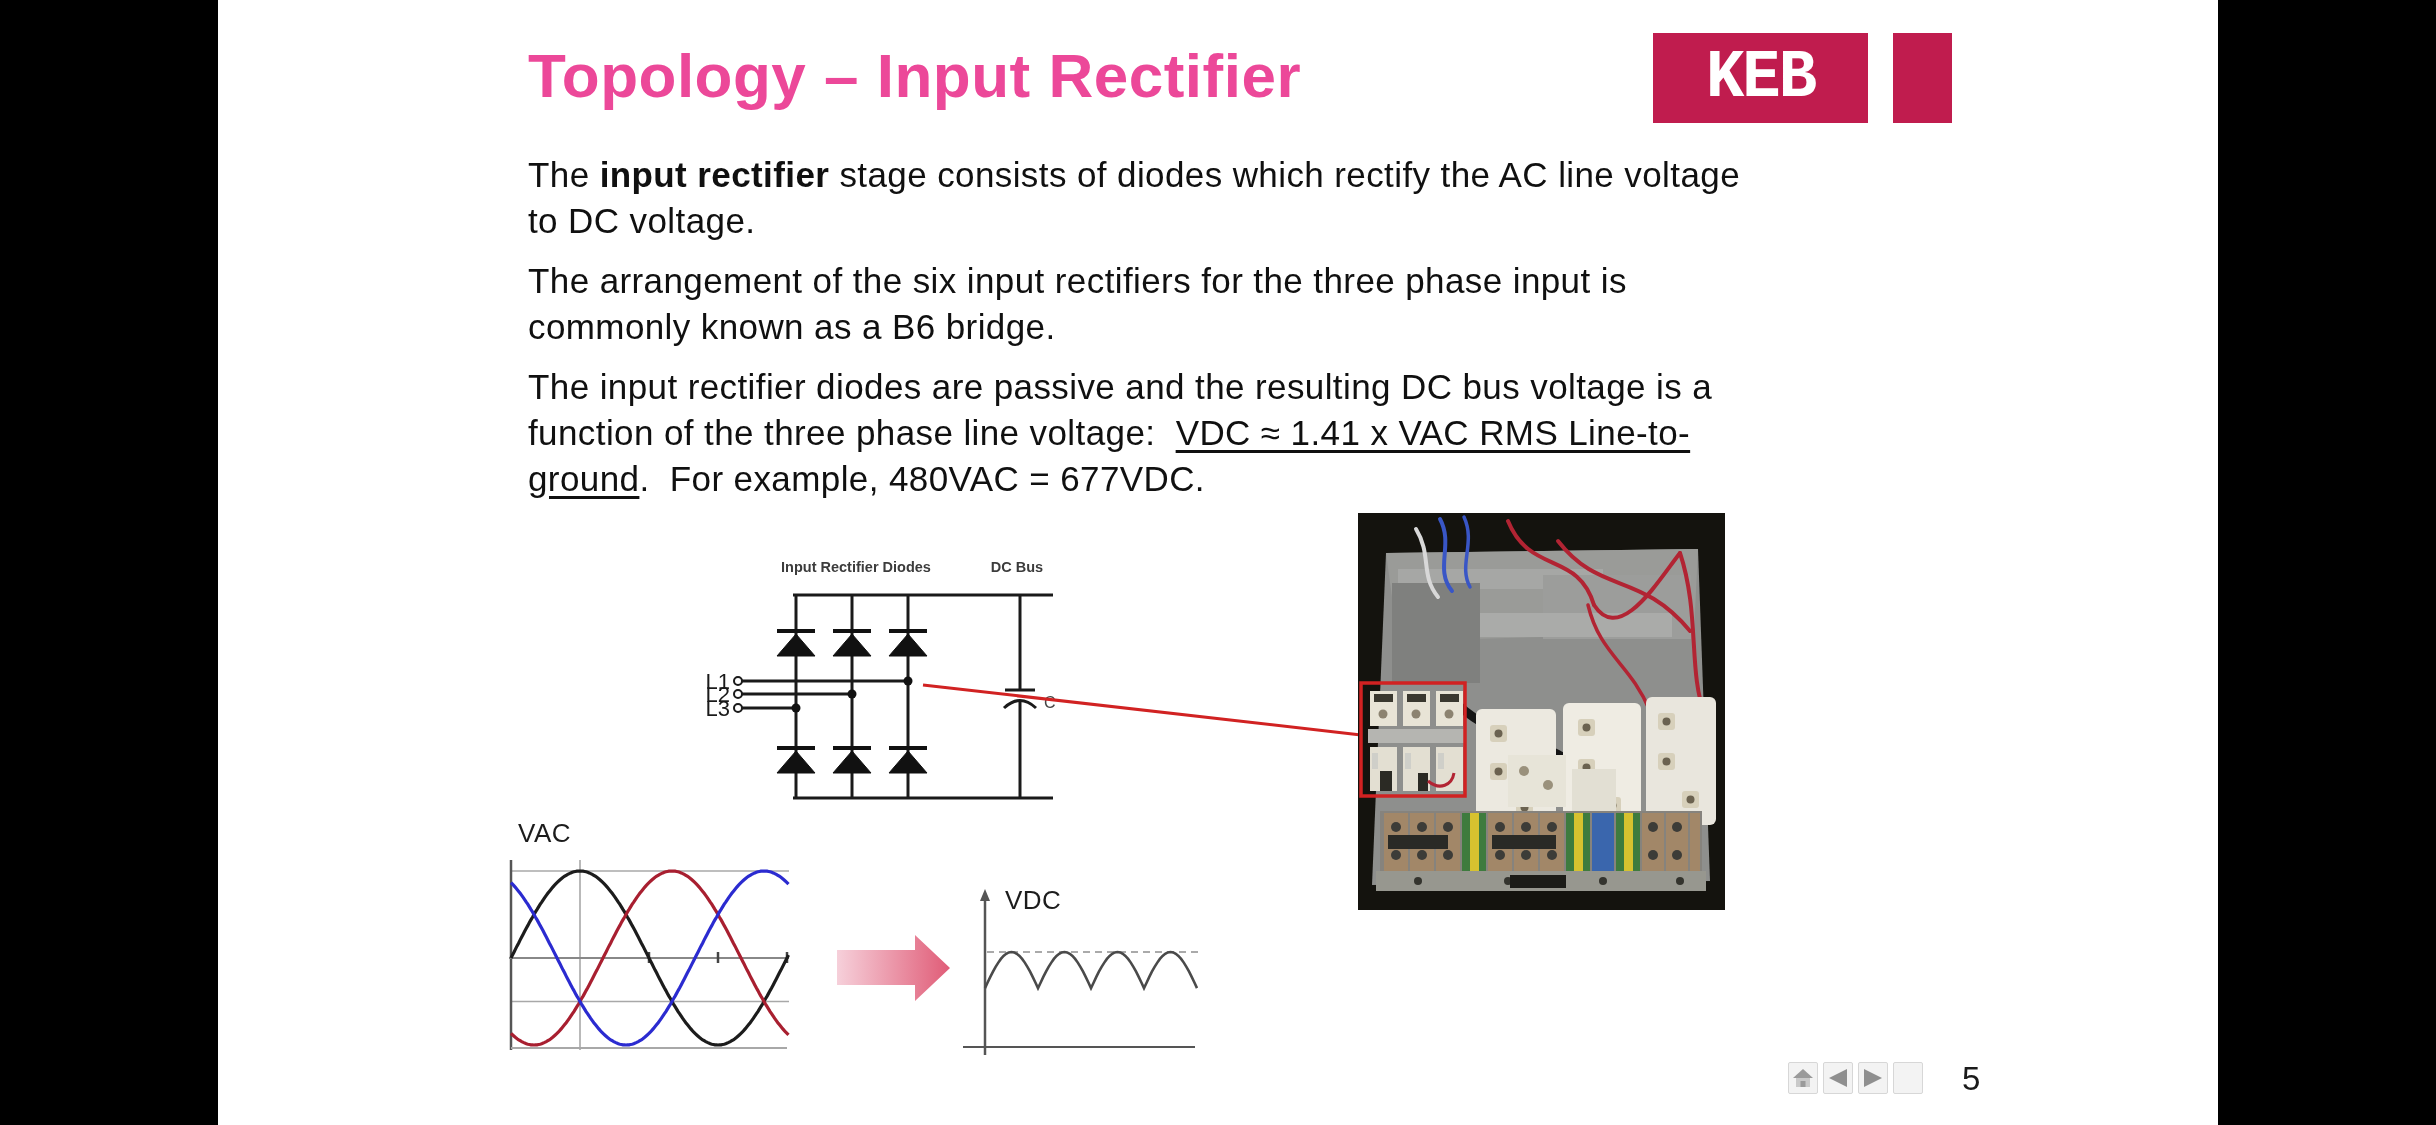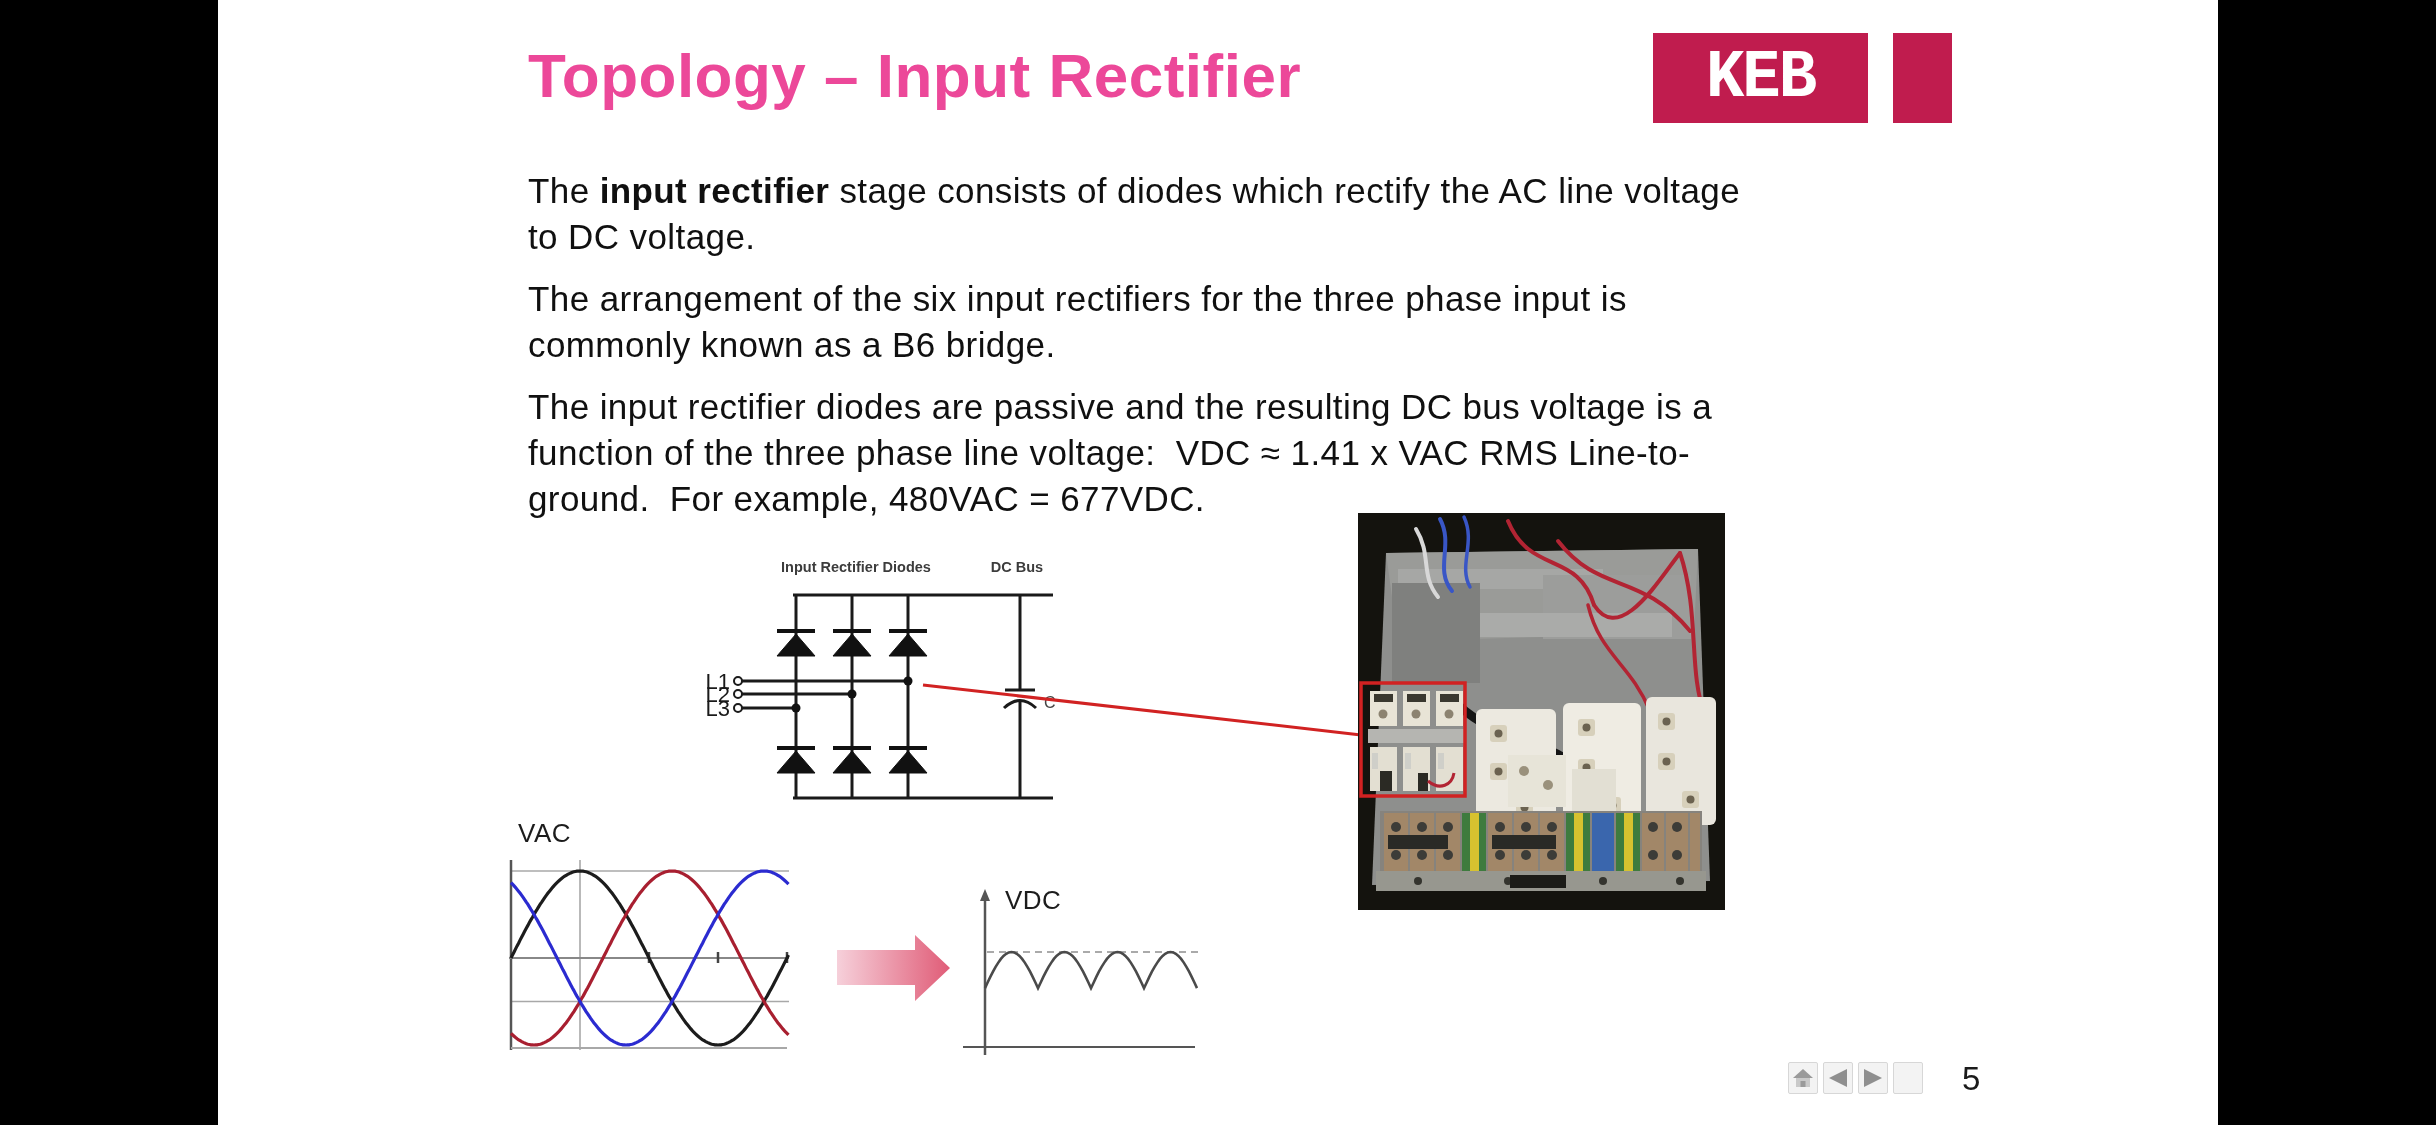--- a/index.html
+++ b/index.html
@@ -13,23 +13,23 @@
 
   .logo{left:1435px;top:33px;display:flex;}
   .logo-main{width:215px;height:90px;background:#c01c4e;display:flex;
              align-items:center;justify-content:center;font-family:Liberation Mono, monospace;}
   .logo-main span{color:#fff;font-size:64px;font-weight:bold;letter-spacing:-2px;
                   transform:scaleY(1.08);}
   .logo-sq{width:59px;height:90px;background:#c01c4e;margin-left:25px;}
 
   .body-text{left:310px;top:152px;width:1370px;font-size:35px;line-height:46px;
              color:#101010;letter-spacing:.4px;white-space:pre-wrap;}
-  .body-text p{margin:16px 0 14px 0;}
+  .body-text p{margin:0 0 14px 0;}
   .body-text .b{font-weight:bold;}
-  .body-text .u{text-underline-offset:5px;}
+  .body-text .u{text-decoration:underline;text-underline-offset:5px;}
 
   .chart-label{font-size:26px;color:#1c1c1c;letter-spacing:.5px;}
   svg text{font-family:"Liberation Sans",sans-serif;}
 
   .nav{left:1570px;top:1062px;display:flex;gap:5px;}
   .nav-btn{width:30px;height:32px;background:#f3f3f3;border:1px solid #d7d7d7;
            border-radius:2px;box-sizing:border-box;display:flex;align-items:center;
            justify-content:center;padding:0;cursor:pointer;}
   .page-num{left:1744px;top:1060px;font-size:33px;color:#1a1a1a;}
 </style>

